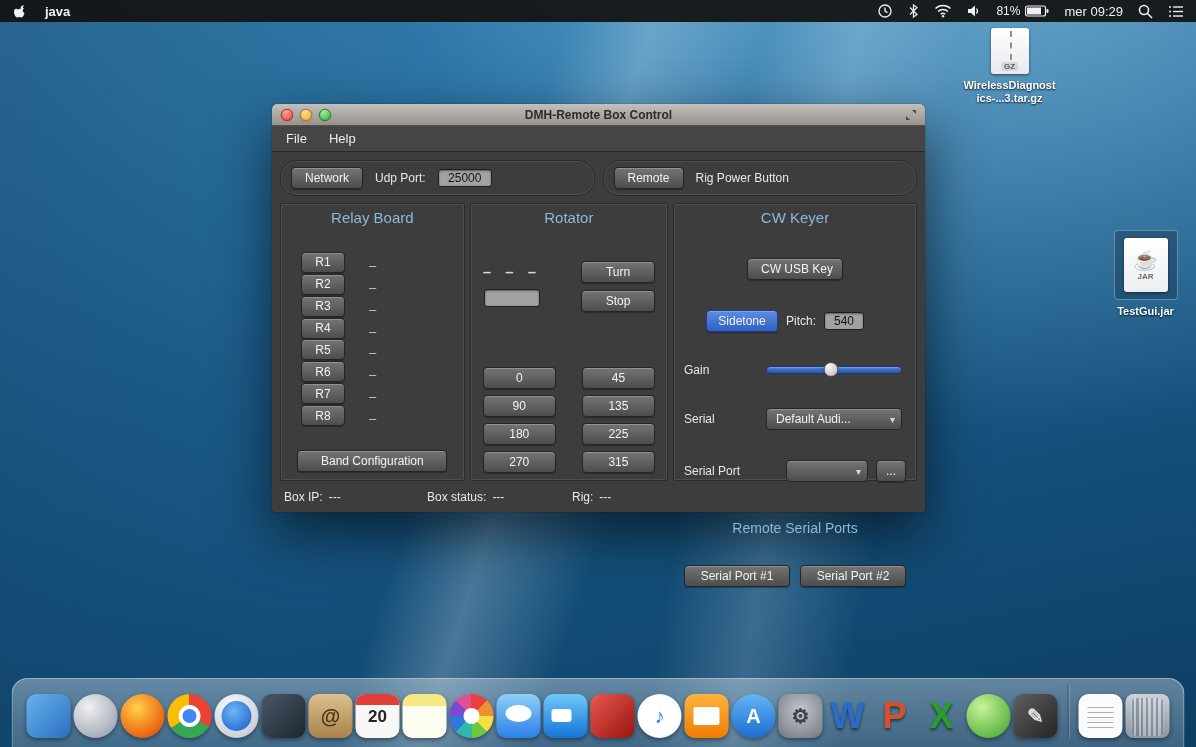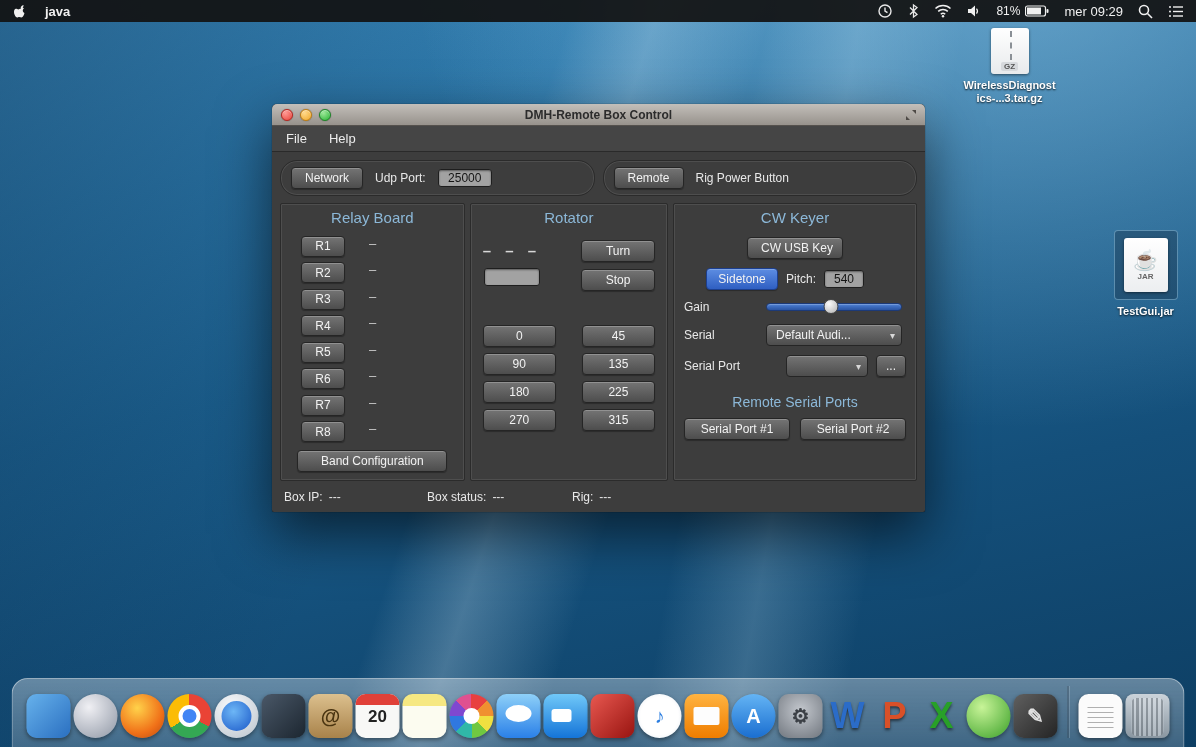--- a/index.html
+++ b/index.html
@@ -56,37 +56,37 @@
   .tl.red { background:radial-gradient(circle at 35% 30%, #ff9a94, #e8433a); border:1px solid #b5241e; }
   .tl.yellow { background:radial-gradient(circle at 35% 30%, #ffd98c, #f0a828); border:1px solid #c07d10; }
   .tl.green { background:radial-gradient(circle at 35% 30%, #9ee89a, #28b434); border:1px solid #1a8424; }
   .win-title { position:absolute; left:0; right:0; text-align:center; font-size:12px; color:#2c2c2c; font-weight:bold; pointer-events:none; }
   .resize-glyph { margin-left:auto; padding-right:8px; display:flex; }
   .win-menubar { height:26px; background:#454545; border-bottom:1px solid #2a2a2a; display:flex; align-items:center;
     gap:22px; padding-left:14px; color:#ececec; font-size:13px; }
   .menu-item { cursor:default; }
   .win-content { padding:8px 8px 0 8px; }
 
-  .panel { border:1px solid #2b2b2b; box-shadow:inset 0 0 0 1px rgba(255,255,255,0.09); border-radius:2px; }
+  .panel { border:1px solid #2b2b2b; box-shadow:inset 0 0 0 1px rgba(255,255,255,0.09); border-radius:2px;gap:21px; }
   .top-row { display:flex; gap:8px; }
   .top-panel { flex:1; height:36px; display:flex; align-items:center; gap:12px; padding:0 10px;border-radius:17px; }
   .jlabel { color:#e8e8e8; font-size:12px; white-space:nowrap; }
   .jbtn { background:linear-gradient(#747474,#4d4d4d); border:1px solid #252525; border-radius:4px; color:#f2f2f2;
     font-size:12px; font-family:"Liberation Sans",sans-serif; height:22px; padding:0 13px; cursor:default;
     box-shadow:inset 0 1px 0 rgba(255,255,255,0.22), 0 1px 1px rgba(0,0,0,0.3); white-space:nowrap; }
   .jfield { background:#a2a2a2; border:1px solid #1e1e1e; border-radius:3px; color:#141414; font-size:12px;
     font-family:"Liberation Sans",sans-serif; height:18px; text-align:center;
     box-shadow:inset 0 1px 2px rgba(0,0,0,0.45); }
   .udp-field { width:54px; }
 
   .main-row { display:flex; gap:5px; margin-top:7px; height:278px; }
   .section-title { text-align:center; font-size:15px; color:#8cb8d8; padding-top:5px; }
   .relay-panel { width:190px; display:flex; flex-direction:column; }
   .relay-rows { flex:1; display:flex; flex-direction:column; justify-content:space-evenly; padding:4px 0 0 20px; }
-  .relay-row { display:flex; align-items:flex-start; }
+  .relay-row { display:flex; align-items:flex-end; }
   .relay-btn { width:44px; padding:0; height:21px; }
   .relay-dash { color:#cccccc; font-size:13px; margin-left:24px; }
   .band-btn { align-self:center; margin:2px 0 8px 0; width:150px; }
 
   .rotator-panel { width:204px; display:flex; flex-direction:column; }
   .rot-top { display:flex; margin-top:14px; padding:0 12px; justify-content:space-between; }
   .rot-left { display:flex; flex-direction:column; align-items:center; gap:9px; padding-top:2px; }
   .rot-display { color:#d8d8d8; font-size:15px; font-weight:bold; letter-spacing:5px; }
   .rot-field { width:56px; }
   .rot-right { display:flex; flex-direction:column; gap:7px; }

